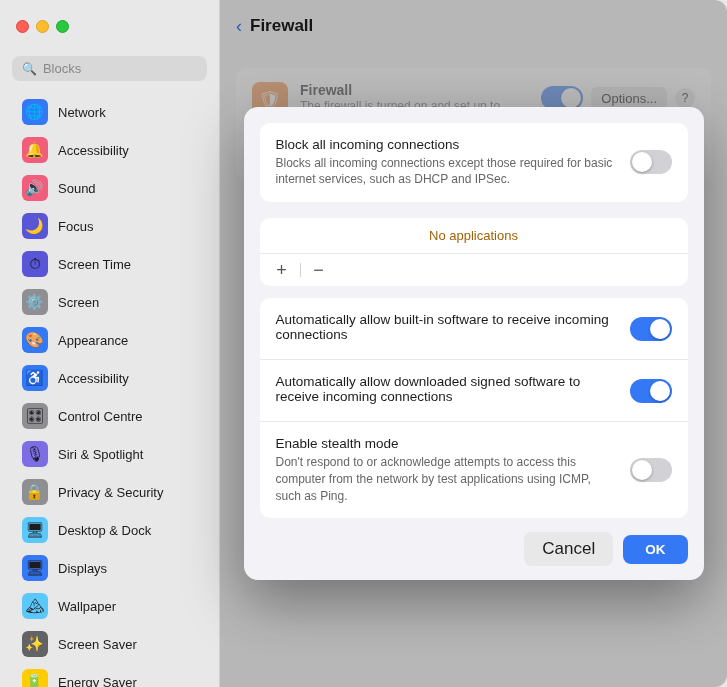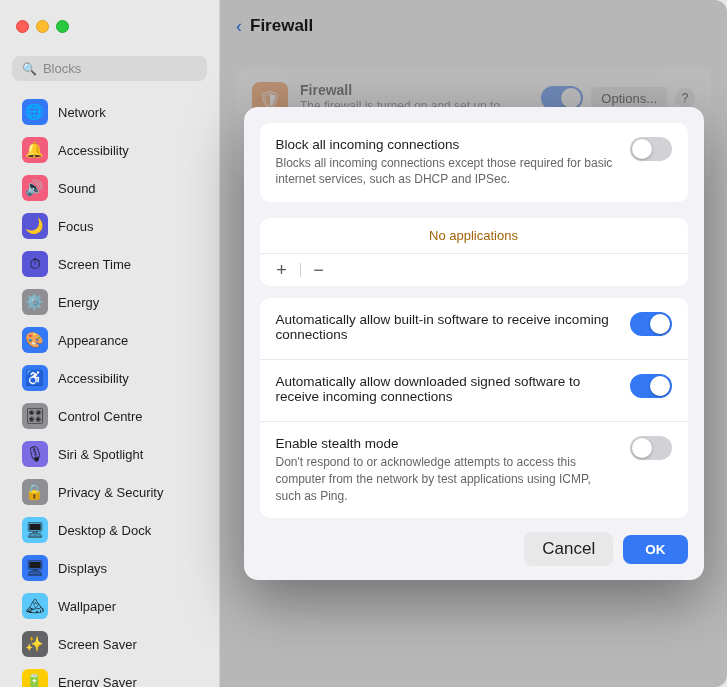--- a/index.html
+++ b/index.html
@@ -277,21 +277,21 @@
 
     .dialog-section {
       background: white;
       border-radius: 10px;
       margin: 16px;
       overflow: hidden;
     }
 
     .dialog-row {
       display: flex;
-      align-items: flex-start;
+      align-items: center;
       justify-content: space-between;
       padding: 14px 16px;
       border-bottom: 1px solid #e8e8e8;
     }
 
     .dialog-row:last-child {
       border-bottom: none;
     }
 
     .dialog-row-text {
@@ -429,21 +429,21 @@
         <div class="sidebar-item">
           <div class="item-icon icon-indigo" style="font-size: 15px;">🌙</div>
           <span>Focus</span>
         </div>
         <div class="sidebar-item">
           <div class="item-icon icon-indigo" style="font-size: 15px;">⏱</div>
           <span>Screen Time</span>
         </div>
         <div class="sidebar-item">
           <div class="item-icon icon-gray" style="font-size: 15px;">⚙️</div>
-          <span>Energy</span>
+          <span>Screen</span>
         </div>
         <div class="sidebar-item">
           <div class="item-icon icon-blue" style="font-size: 15px;">🎨</div>
           <span>Appearance</span>
         </div>
         <div class="sidebar-item">
           <div class="item-icon icon-blue" style="font-size: 15px;">♿</div>
           <span>Accessibility</span>
         </div>
         <div class="sidebar-item">

